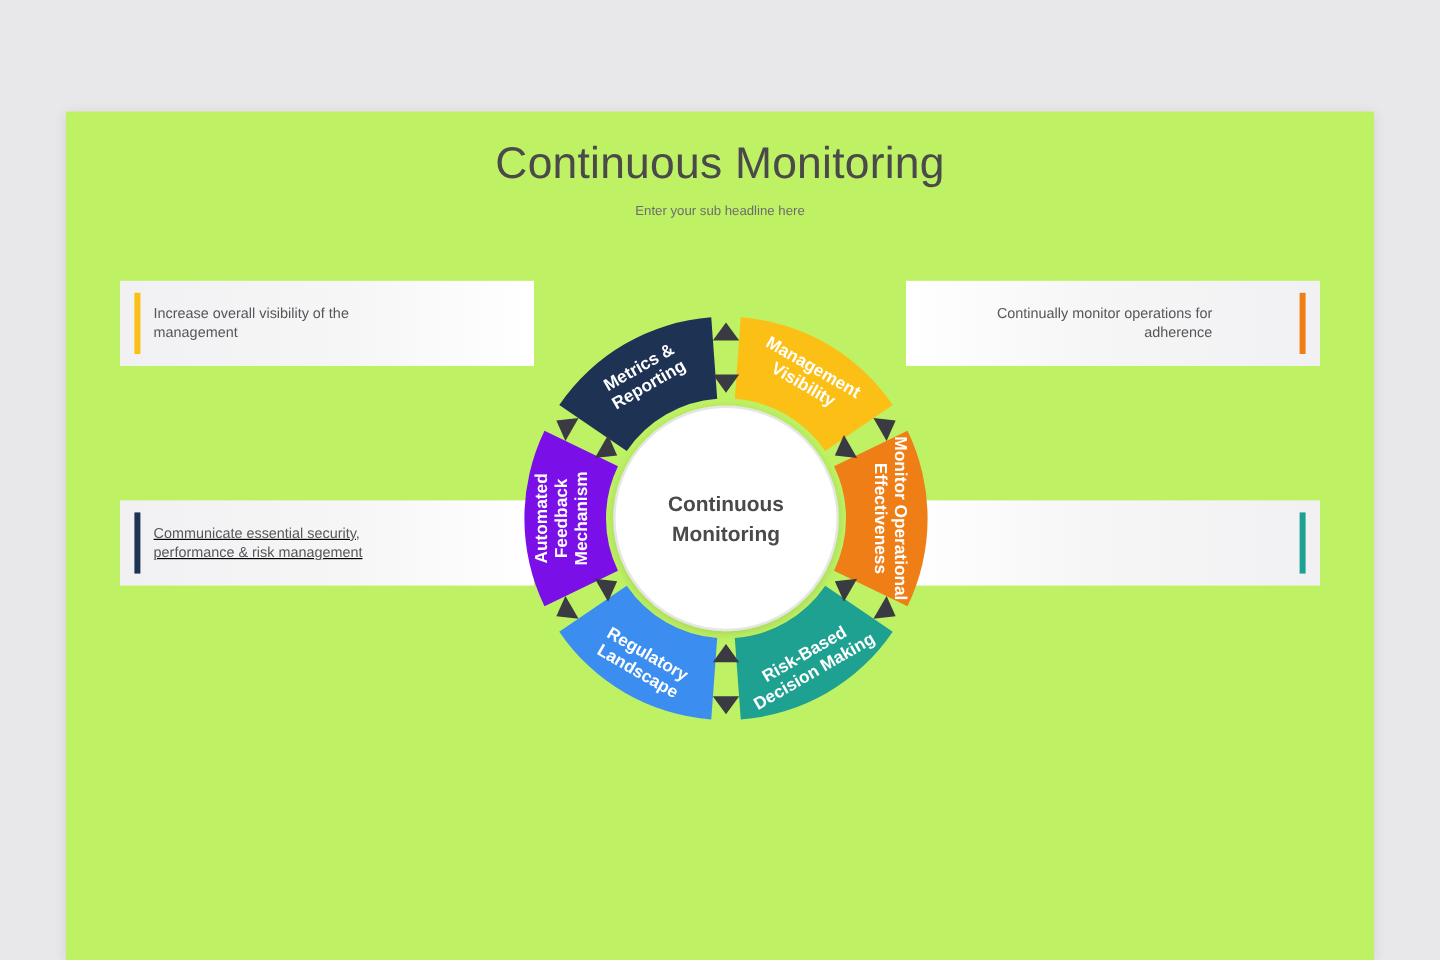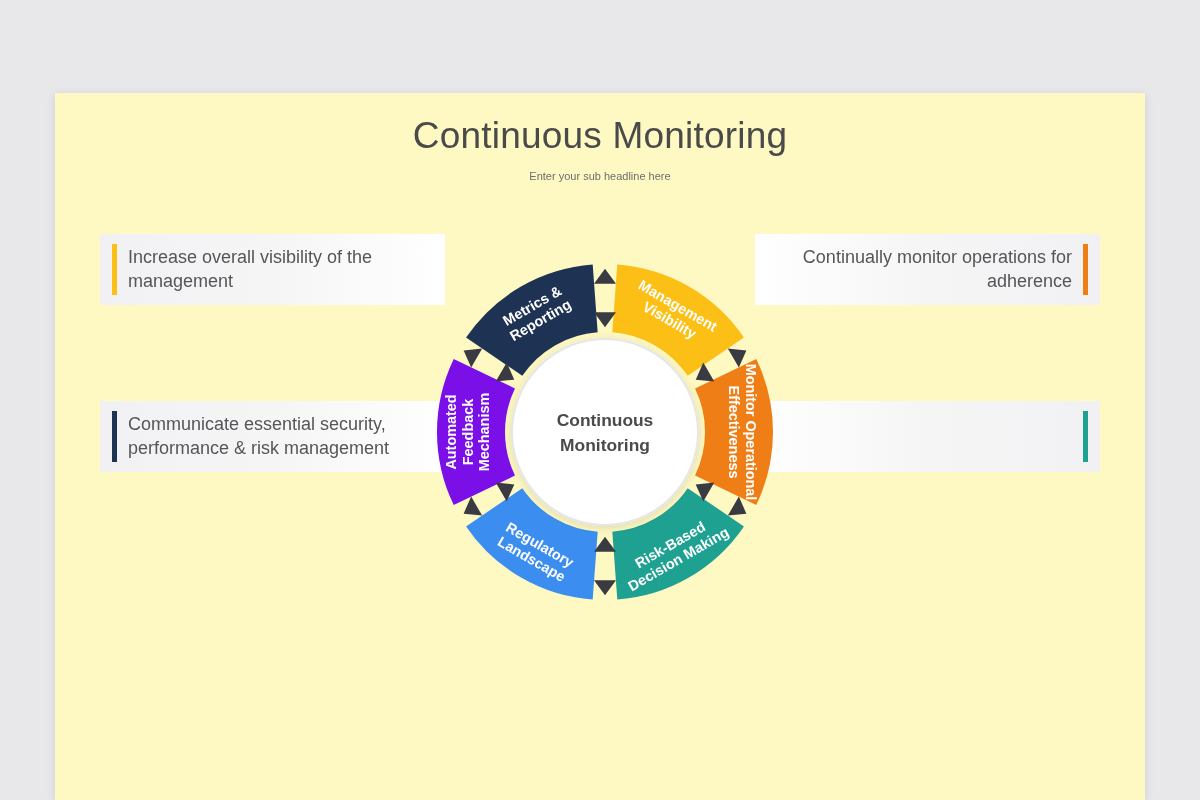--- a/index.html
+++ b/index.html
@@ -12,21 +12,21 @@
     background: #e8e8ea;
     font-family: "Liberation Sans", sans-serif;
     overflow: hidden;
   }
   .slide {
     position: absolute;
     left: 55px;
     top: 93px;
     width: 1090px;
     height: 707px;
-    background: #fef9c3;
+    background: #bef264;
     box-shadow: 0 2px 10px rgba(0,0,0,0.10);
   }
   .header {
     position: absolute;
     left: 0;
     top: 22px;
     width: 100%;
     text-align: center;
   }
   .title {
@@ -58,39 +58,39 @@
     padding-left: 28px;
     padding-right: 14px;
     justify-content: flex-start;
   }
   .caption.right {
     right: 45px;
     width: 345px;
     background: linear-gradient(to left, #f1f1f3 0%, #f6f6f7 55%, #ffffff 100%);
     padding-right: 28px;
     padding-left: 14px;
-    justify-content: flex-end;
+    justify-content: center;
   }
   .caption .bar {
     position: absolute;
     top: 10px;
     width: 5px;
     height: 51px;
   }
   .caption.left .bar { left: 12px; }
   .caption.right .bar { right: 12px; }
   .caption .txt {
-    font-size: 18px;
+    font-size: 12px;
     line-height: 1.33;
     color: #56565a;
   }
   .caption.right .txt { text-align: right; }
 
   .row1 { top: 141px; }
-  .row2 { top: 308px; }
+  .row2 { top: 324px; text-decoration: underline; }
   .row3 { top: 474px; }
 
   
   .wheel {
     position: absolute;
     left: 325px;
     top: 107px;
     width: 450px;
     height: 465px;
   }

